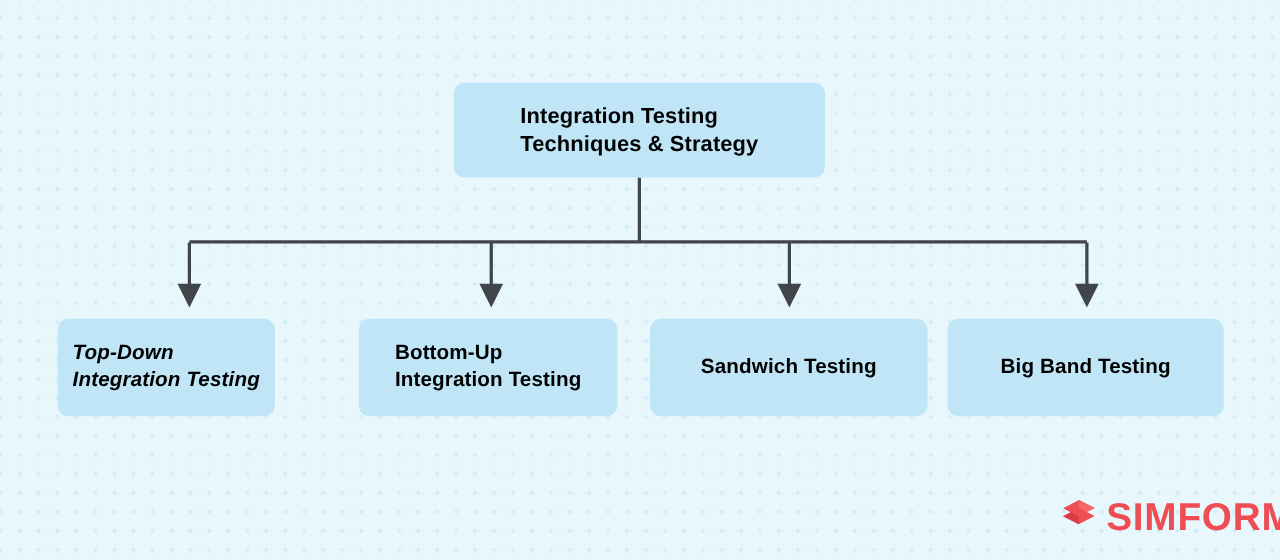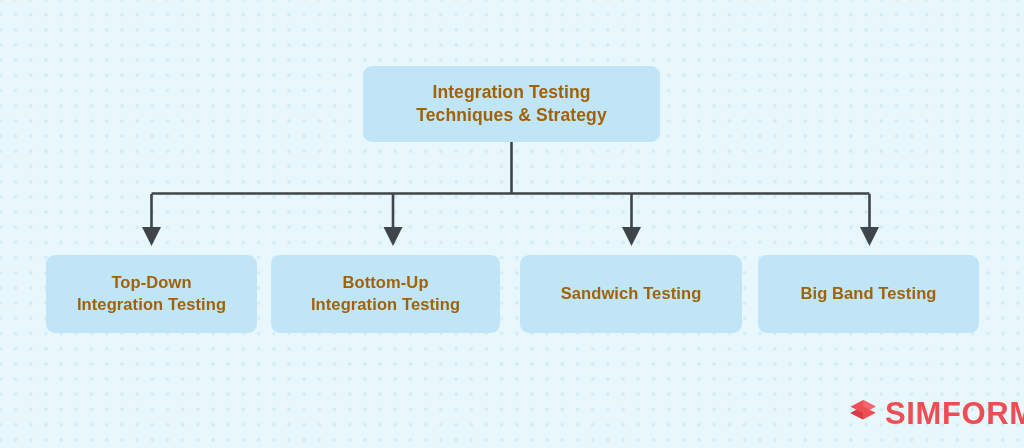--- a/index.html
+++ b/index.html
@@ -36,22 +36,22 @@
   }
 
   
   .node {
     position: absolute;
     background-color: #bfe5f7;
     border-radius: 9px;
     display: flex;
     align-items: center;
     justify-content: center;
-    text-align: center;
-    color: #a16207;
+    text-align: left;
+    color: #000000;
     box-sizing: border-box;
   }
 
   .node-label {
     display: block;
     line-height: 1.32;
     white-space: pre-line;
     letter-spacing: 0.1px;
   }
 
@@ -64,22 +64,22 @@
     font-weight: bold;
   }
 
   .child-node {
     top: 255px;
     height: 78px;
     font-size: 16.5px;
     font-weight: bold;
   }
 
-  #child-node-0 { left: 46px;  width: 211px; }
-  #child-node-1 { left: 271px; width: 229px; }
+  #child-node-0 { left: 46px;  width: 174px; font-style: italic; }
+  #child-node-1 { left: 287px; width: 207px; }
   #child-node-2 { left: 520px; width: 222px; }
   #child-node-3 { left: 758px; width: 221px; }
 
   
   #brand-logo {
     position: absolute;
     left: 848px;
     top: 396px;
     height: 34px;
     display: flex;

